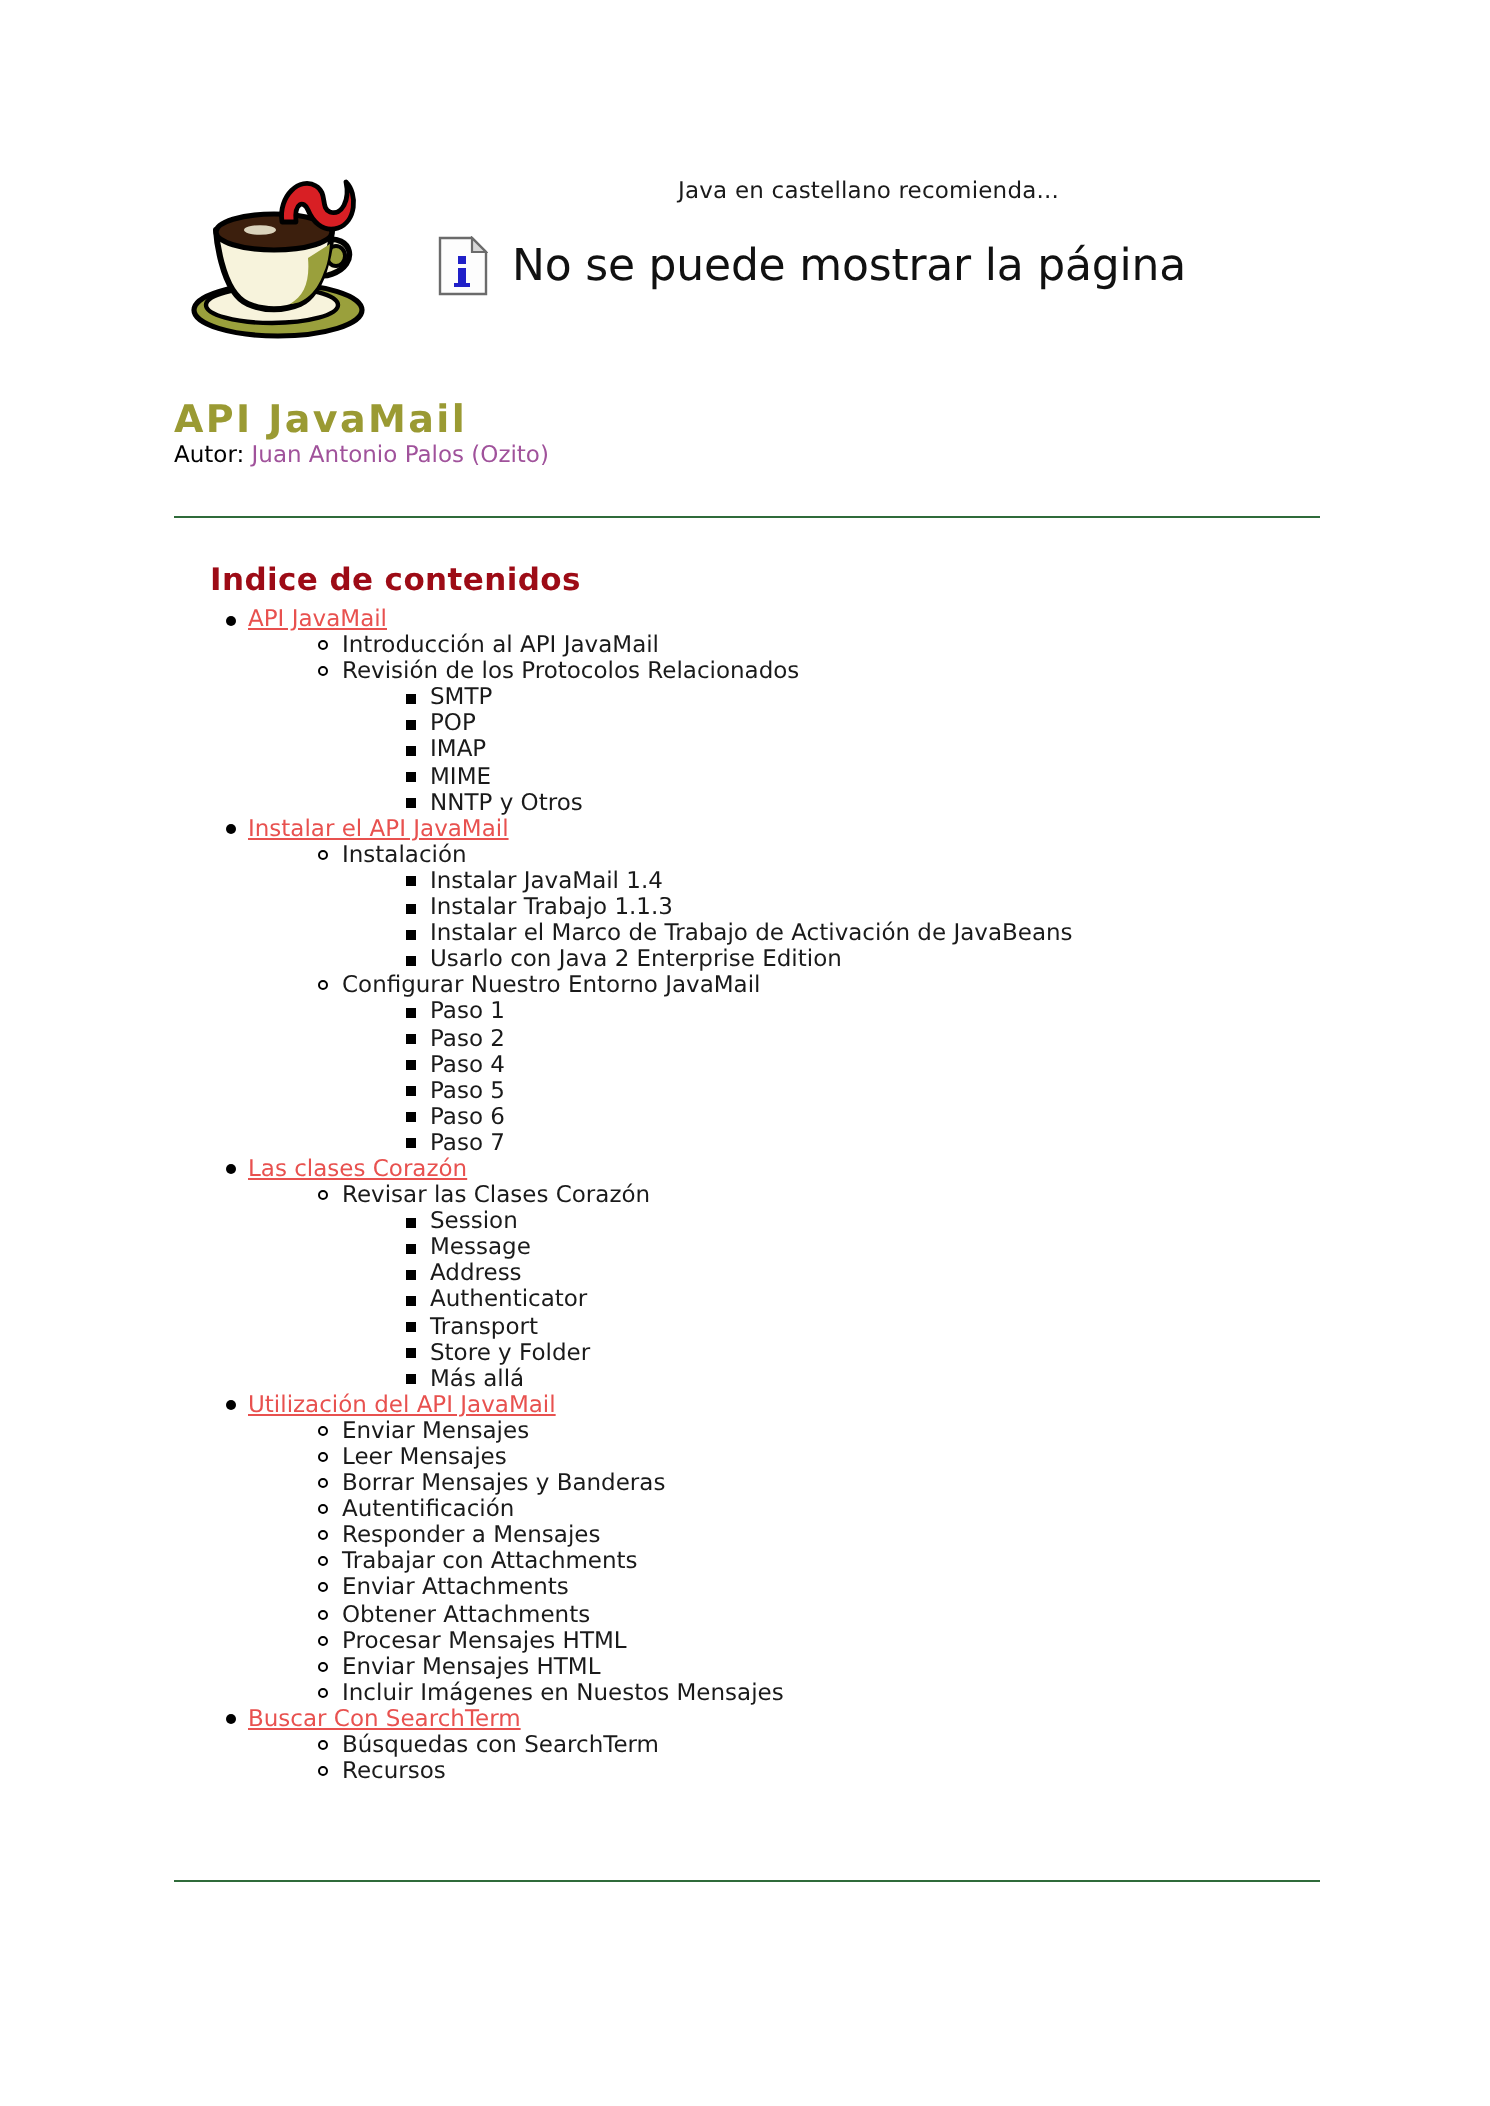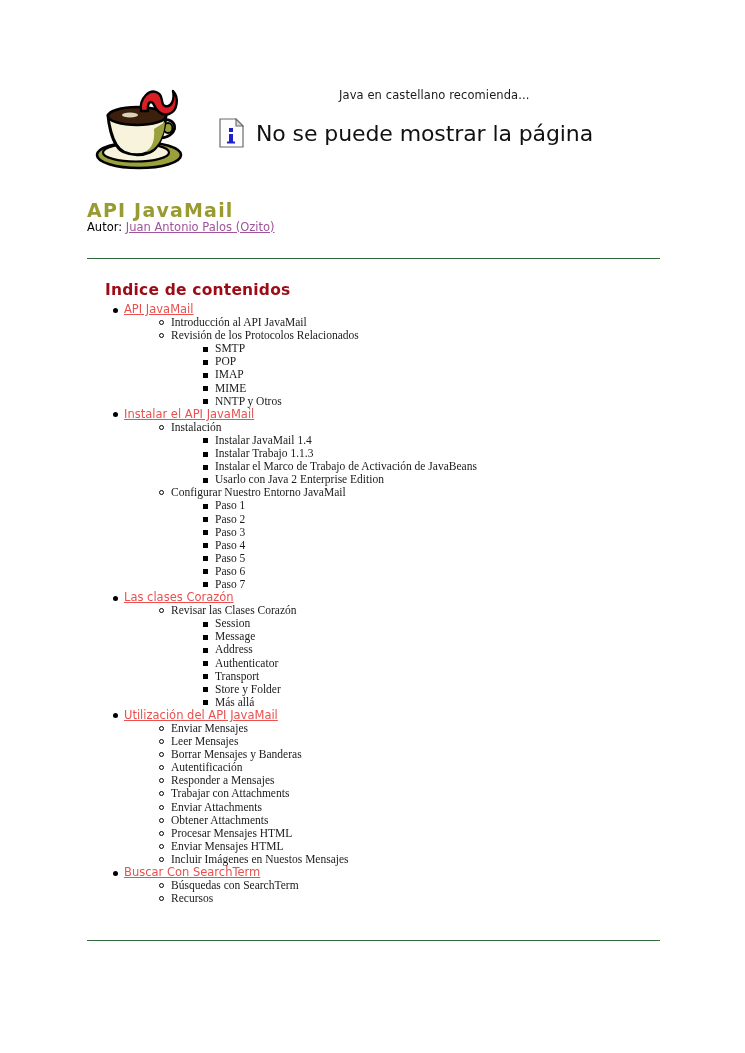--- a/index.html
+++ b/index.html
@@ -87,21 +87,20 @@
     position: absolute;
     left: 87px;
     top: 220px;
     font-size: 11.5px;
     color: #000000;
     white-space: nowrap;
   }
 
   .author-link {
     color: #a0529b;
-    text-decoration: underline;
   }
 
   
   .hr-green {
     position: absolute;
     left: 87px;
     width: 573px;
     height: 0;
     border: 0;
     border-top: 1.5px solid #2f6b3a;
@@ -150,21 +149,20 @@
     width: 5px;
     height: 5px;
     border-radius: 50%;
     background: #000000;
   }
 
   ul.lvl2 > li.item2 {
     position: relative;
     padding-left: 24px;
     margin: 0;
-    font-family: Liberation Serif, serif;
   }
   ul.lvl2 > li.item2 > .bullet {
     position: absolute;
     left: 12px;
     top: 4px;
     width: 5px;
     height: 5px;
     border-radius: 50%;
     border: 1px solid #000000;
     box-sizing: border-box;
@@ -268,21 +266,20 @@
         <li class="item1"><span class="bullet"></span><span class="toc-link">Instalar el API JavaMail</span><ul class="lvl2">
             <li class="item2"><span class="bullet"></span><span class="toc-text">Instalación</span><ul class="lvl3">
                 <li class="item3"><span class="bullet"></span><span class="toc-text">Instalar JavaMail 1.4</span></li>
                 <li class="item3"><span class="bullet"></span><span class="toc-text">Instalar Trabajo 1.1.3</span></li>
                 <li class="item3"><span class="bullet"></span><span class="toc-text">Instalar el Marco de Trabajo de Activación de JavaBeans</span></li>
                 <li class="item3"><span class="bullet"></span><span class="toc-text">Usarlo con Java 2 Enterprise Edition</span></li>
               </ul></li>
             <li class="item2"><span class="bullet"></span><span class="toc-text">Configurar Nuestro Entorno JavaMail</span><ul class="lvl3">
                 <li class="item3"><span class="bullet"></span><span class="toc-text">Paso 1</span></li>
                 <li class="item3"><span class="bullet"></span><span class="toc-text">Paso 2</span></li>
-                <li class="item3"><span class="bullet"></span><span class="toc-text">Paso 3</span></li>
                 <li class="item3"><span class="bullet"></span><span class="toc-text">Paso 4</span></li>
                 <li class="item3"><span class="bullet"></span><span class="toc-text">Paso 5</span></li>
                 <li class="item3"><span class="bullet"></span><span class="toc-text">Paso 6</span></li>
                 <li class="item3"><span class="bullet"></span><span class="toc-text">Paso 7</span></li>
               </ul></li>
           </ul></li>
         <li class="item1"><span class="bullet"></span><span class="toc-link">Las clases Corazón</span><ul class="lvl2">
             <li class="item2"><span class="bullet"></span><span class="toc-text">Revisar las Clases Corazón</span><ul class="lvl3">
                 <li class="item3"><span class="bullet"></span><span class="toc-text">Session</span></li>
                 <li class="item3"><span class="bullet"></span><span class="toc-text">Message</span></li>

